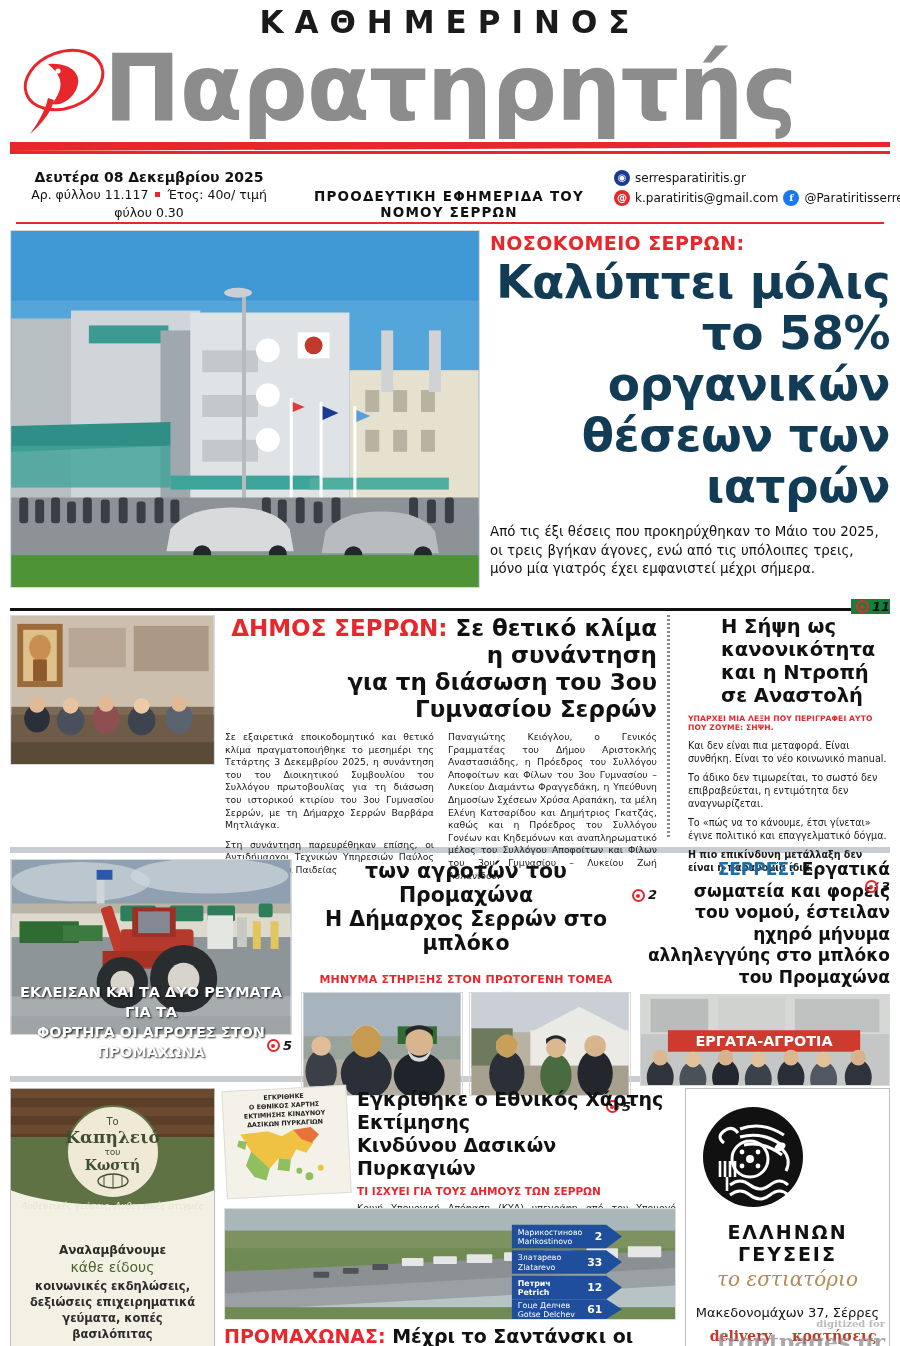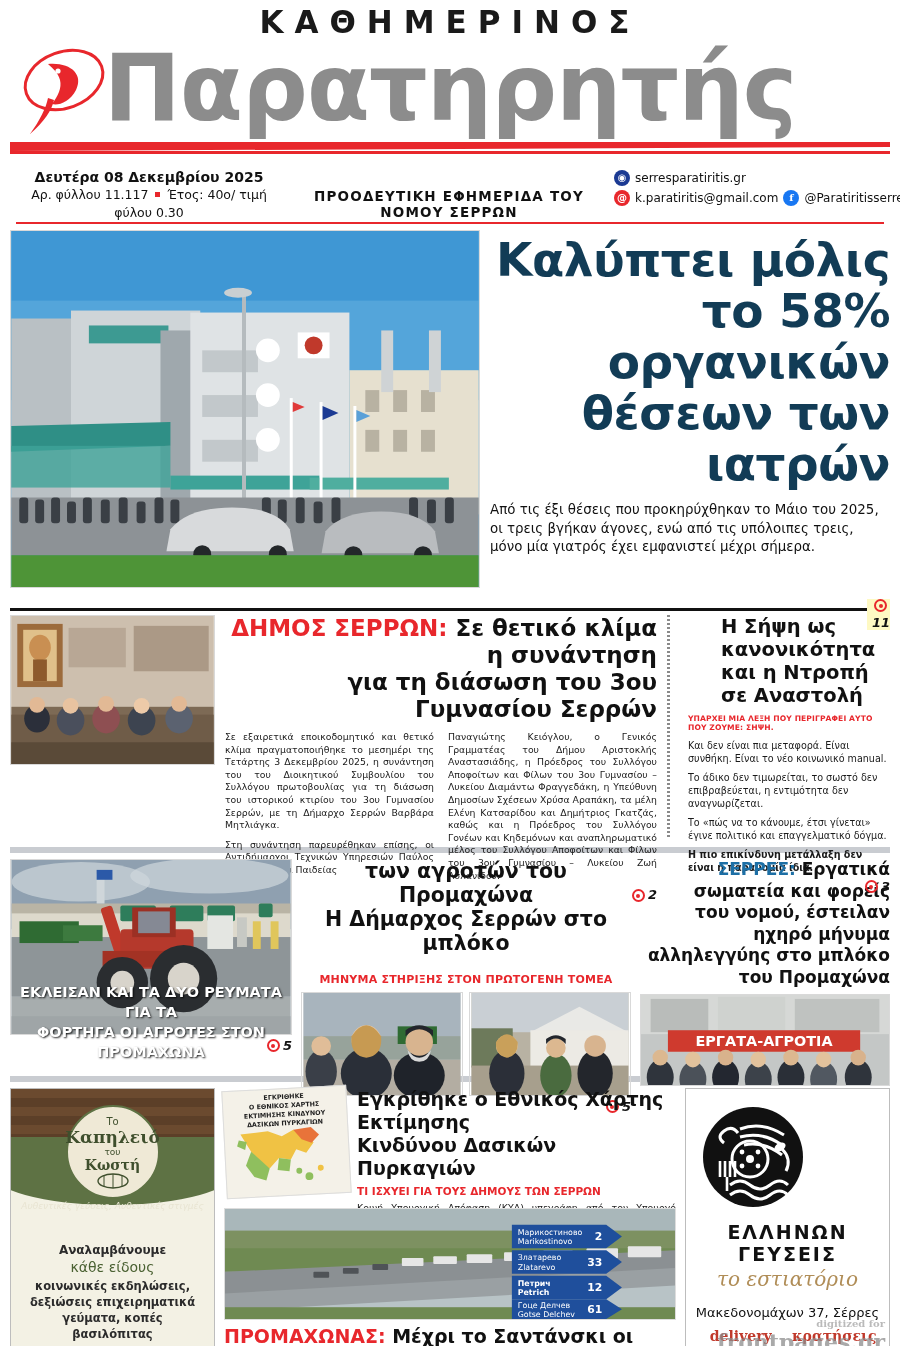--- a/index.html
+++ b/index.html
@@ -64,21 +64,21 @@
   .lead-body p { margin-bottom: 9px; }
   .lead-body b { font-weight: 700; letter-spacing: 0.3px; }
 
   .sep-rule { height: 3px; background: #111; margin: 6px 10px 0 10px; position: relative; }
   .pagemark { display: inline-flex; align-items: center; gap: 3px; font-style: italic;
               font-weight: 700; font-size: 13px; color: #111; }
   .bull { width: 13px; height: 13px; border-radius: 50%; border: 2px solid #e8272c;
           display: inline-block; position: relative; }
   .bull::after { content: ""; position: absolute; left: 2.5px; top: 2.5px; width: 4px; height: 4px;
                  border-radius: 50%; background: #e8272c; }
-  .pm-right { position: absolute; right: 0; top: -9px; background: #fef9c3; padding-left: 5px; flex-direction: column; }
+  .pm-right { position: absolute; right: 0; top: -9px; background: #15803d; padding-left: 5px; }
 
   
   .row2 { display: flex; padding: 4px 10px 0 10px; gap: 10px; height: 228px; justify-content: space-between; }
   .r2-left { width: 205px; }
   .r2-photo { width: 205px; height: 150px; border: 1px solid #d9d9d9; overflow: hidden; position: relative; }
   .r2-mid { flex: 1; }
   .r2-head { font-weight: 700; font-size: 23px; line-height: 27px; text-align: right; color: #111; }
   .r2-head .red { color: #e8272c; }
   .r2-cols { display: flex; gap: 14px; margin-top: 8px; }
   .r2-col { flex: 1; font-size: 9.3px; line-height: 12.6px; color: #1a1a1a; text-align: justify; }
@@ -272,20 +272,21 @@
         <path d="M160 300 q18 -22 62 -22 q44 0 58 22 l4 22 -128 0 z" fill="#d8dadc"></path>
         <circle cx="192" cy="325" r="9" fill="#23272a"></circle>
           <circle cx="268" cy="325" r="9" fill="#23272a"></circle>
         <path d="M316 302 q16 -20 56 -20 q40 0 54 20 l4 22 -118 0 z" fill="#b9bcbf"></path>
         <circle cx="344" cy="326" r="9" fill="#23272a"></circle>
           <circle cx="414" cy="326" r="9" fill="#23272a"></circle>
         <rect x="0" y="326" width="470" height="32" fill="#4e9437"></rect>
       </svg>
     </div>
     <div class="lead-text">
+      <div class="kicker">ΝΟΣΟΚΟΜΕΙΟ ΣΕΡΡΩΝ:</div>
       <div class="head-main">
         <div>Καλύπτει μόλις</div>
         <div>το 58% οργανικών</div>
         <div>θέσεων των ιατρών</div>
       </div>
       <div class="lead-body">
         <p>Από τις έξι θέσεις που προκηρύχθηκαν το Μάιο του 2025, οι τρεις βγήκαν άγονες, ενώ από τις υπόλοιπες τρεις, μόνο μία γιατρός έχει εμφανιστεί μέχρι σήμερα.</p>
       </div>
     </div>
   </div>

